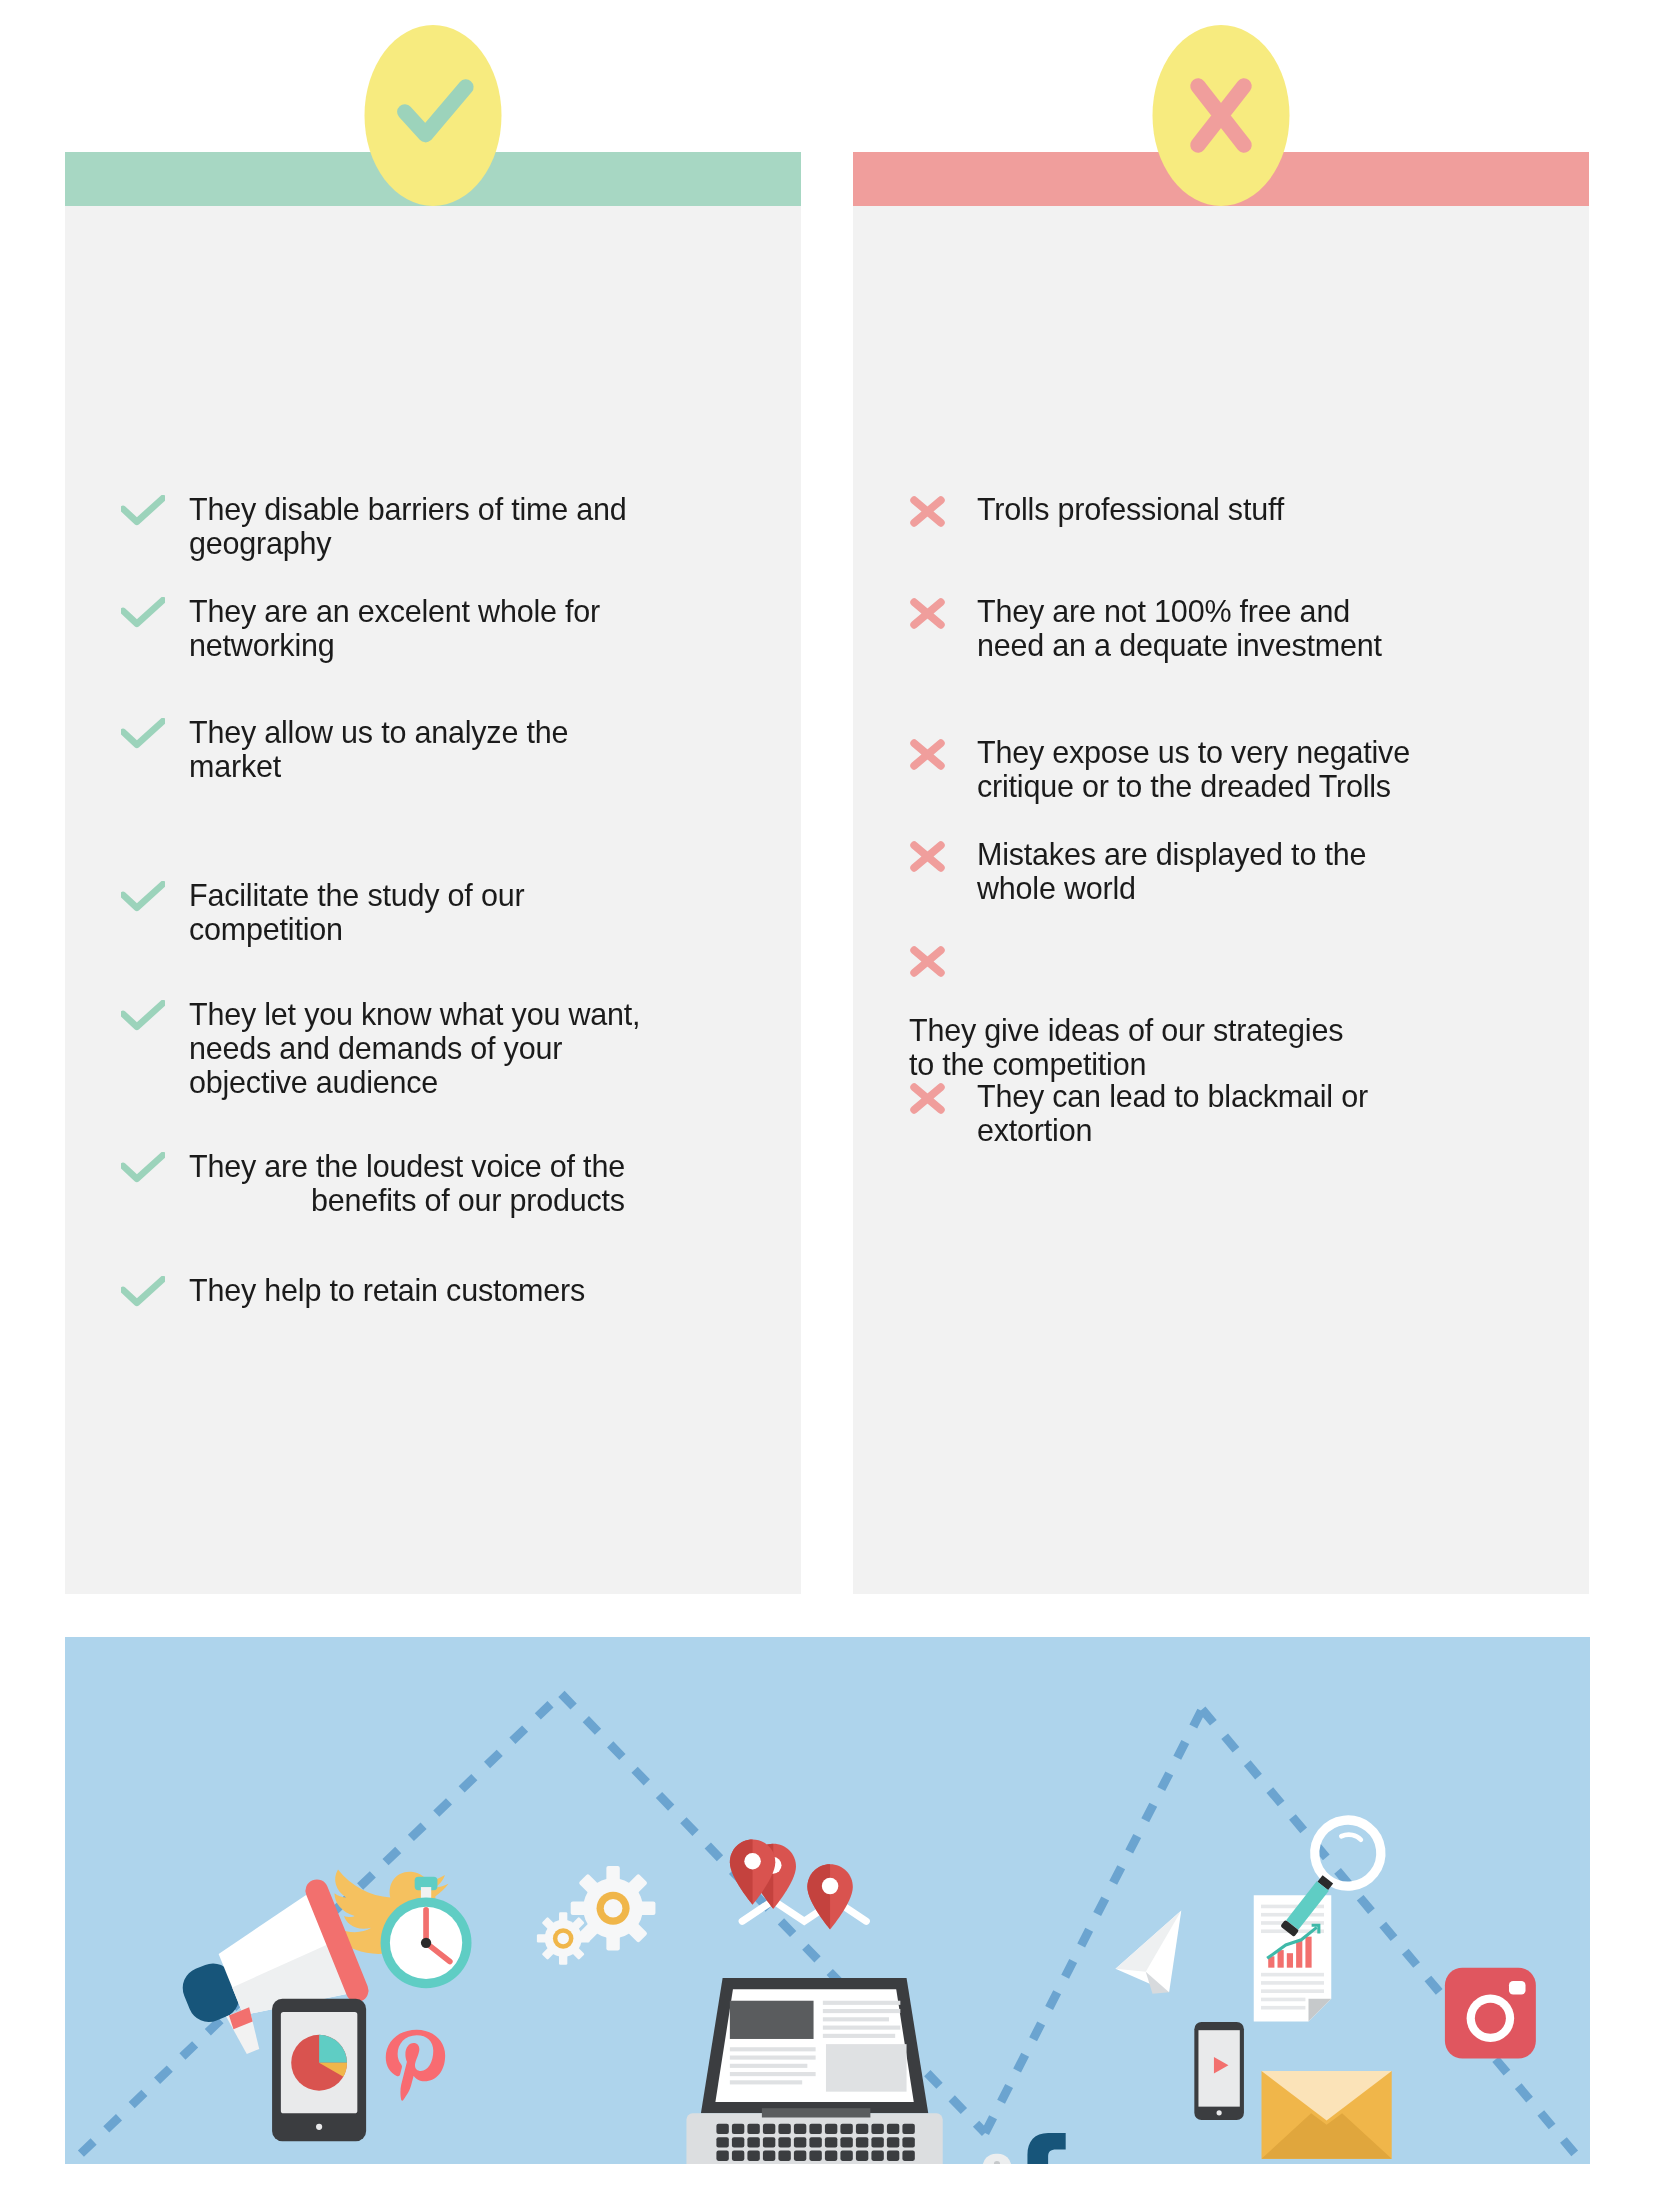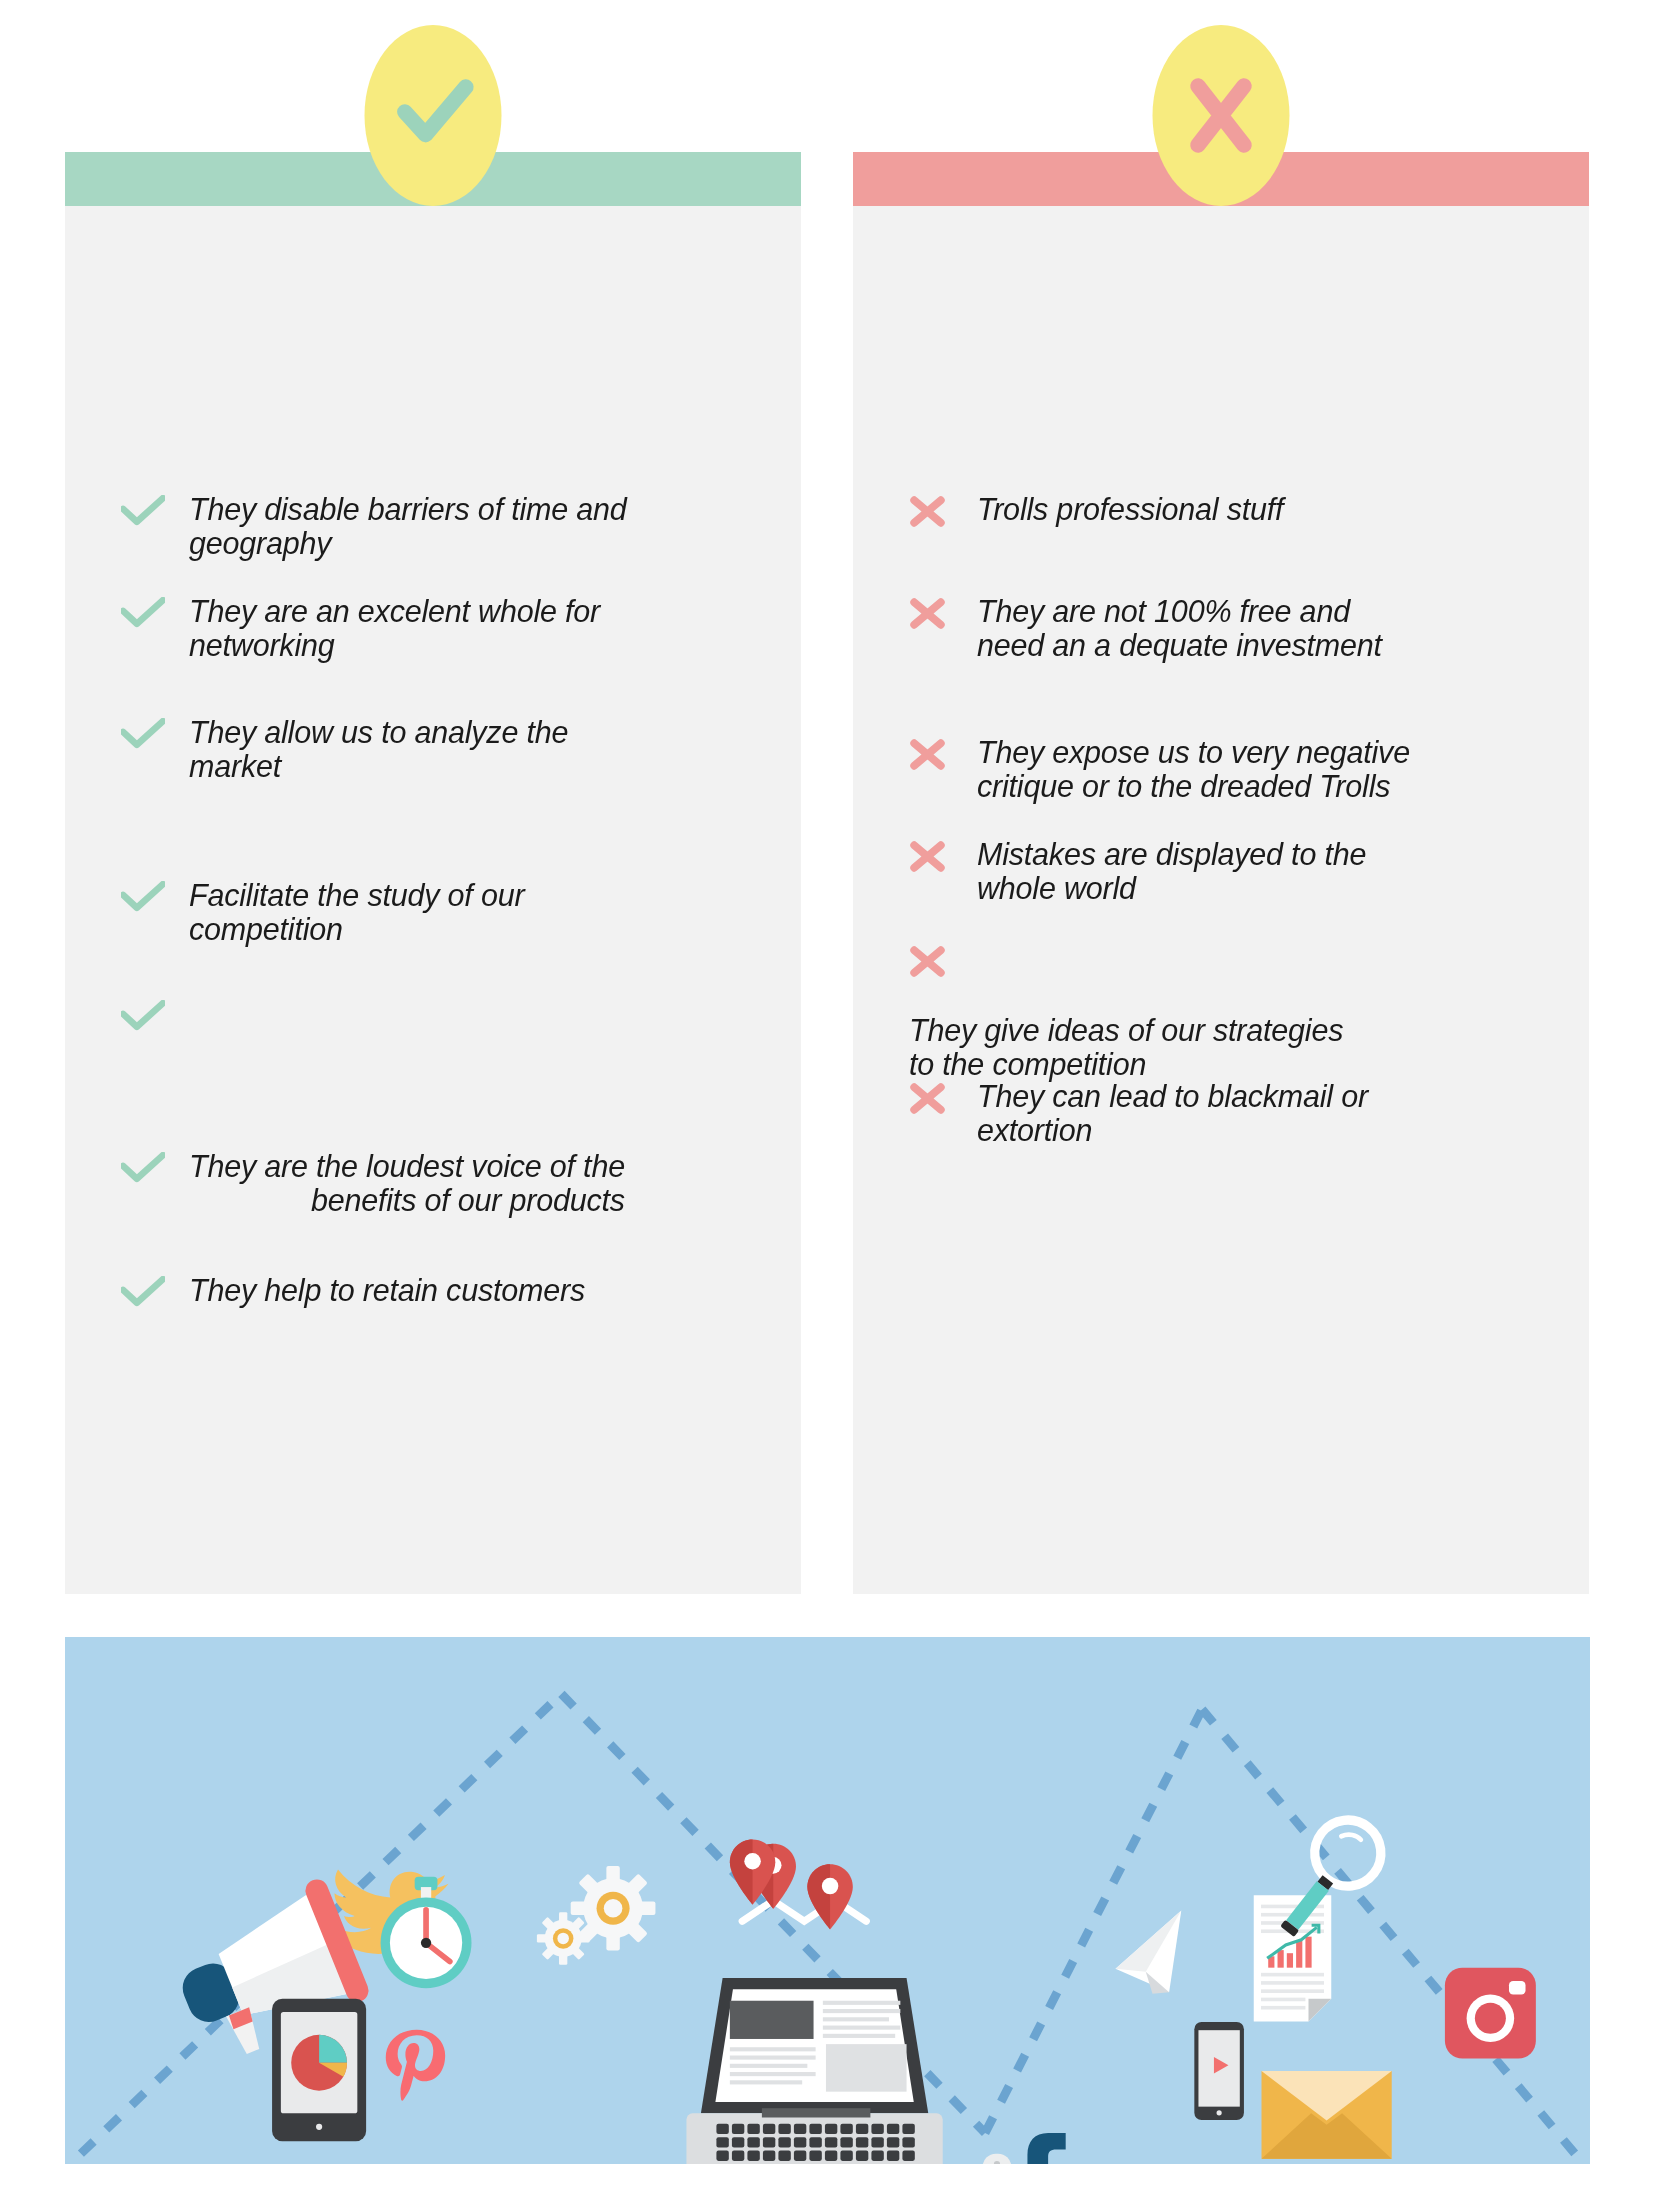--- a/index.html
+++ b/index.html
@@ -10,21 +10,21 @@
 
   
   .col{position:absolute;top:152px;width:736px;}
   .col.left{left:65px;}
   .col.right{left:853px;}
 
   .col-header{height:54px;width:100%;}
   .col.left  .col-header{background:#a7d7c3;}
   .col.right .col-header{background:#f09e9c;}
 
-  .col-body{background:#f2f2f2;width:100%;height:1388px;position:relative;font-style:italic;}
+  .col-body{background:#f2f2f2;width:100%;height:1388px;position:relative;}
 
   
   .badge{
     position:absolute;top:-127px;left:50%;transform:translateX(-50%);
     width:137px;height:181px;border-radius:50%;
     background:#f7eb7f;z-index:5;
   }
   .badge svg{position:absolute;left:0;top:0;width:137px;height:181px;}
 
   
@@ -100,20 +100,23 @@
         <span class="txt">Facilitate the study of our
 competition</span>
       </div>
 
       <div class="row" style="top:791px;">
         <span class="mark">
           <svg width="44" height="33" viewBox="0 0 86 64">
               <path d="M4 27 L31 52 L82 6" fill="none" stroke="#9cd3bb" stroke-width="13" stroke-linecap="round" stroke-linejoin="round"></path>
             </svg>
         </span>
+        <span class="txt">They let you know what you want,
+needs and demands of your
+objective audience</span>
       </div>
 
       <div class="row" style="top:943px;text-align:right;">
         <span class="mark">
           <svg width="44" height="33" viewBox="0 0 86 64">
               <path d="M4 27 L31 52 L82 6" fill="none" stroke="#9cd3bb" stroke-width="13" stroke-linecap="round" stroke-linejoin="round"></path>
             </svg>
         </span>
         <span class="txt">They are the loudest voice of the
 benefits of our products</span>

